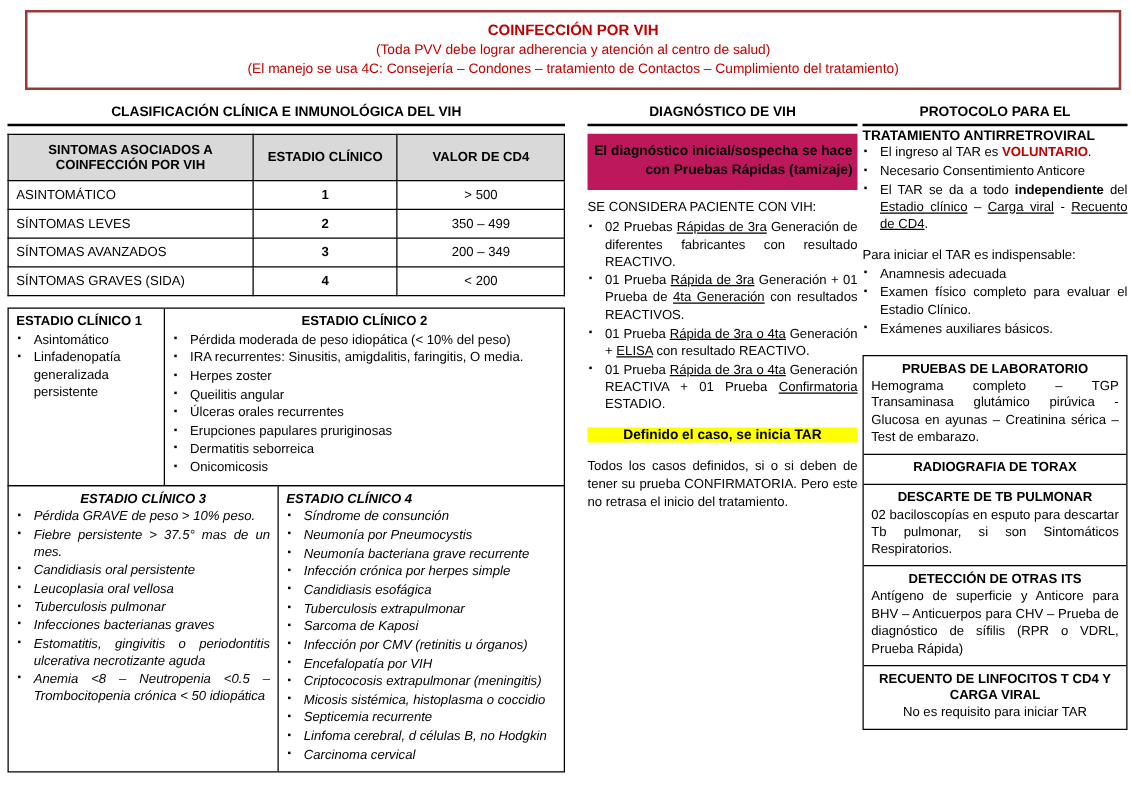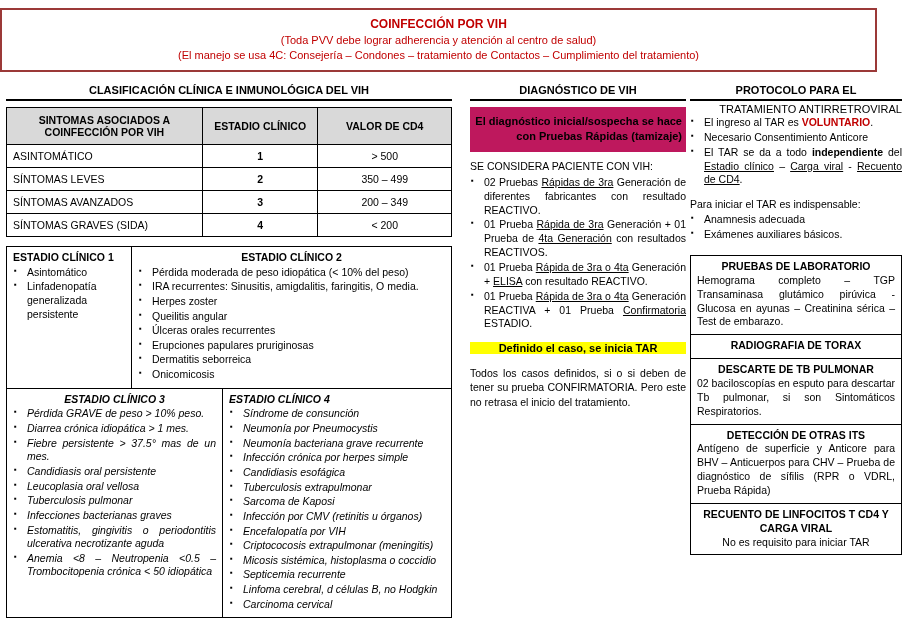--- a/index.html
+++ b/index.html
@@ -1,34 +1,34 @@
 <!DOCTYPE html>
 <html><head>
 <meta charset="utf-8">
 <style>
   html,body{margin:0;padding:0;background:#ffffff;}
   .page{position:relative;width:905px;height:640px;background:#ffffff;
         font-family:"Liberation Sans","DejaVu Sans",sans-serif;color:#000;overflow:hidden;}
 
   
-  .banner{position:absolute;left:0;top:8px;width:873px;height:60px;
+  .banner{position:absolute;left:20px;top:8px;width:873px;height:60px;
           border:2px solid #9b3938;display:flex;flex-direction:column;
           justify-content:center;align-items:center;text-align:center;color:#c00000;}
   .banner .t{font-weight:bold;font-size:12px;margin-bottom:2px;}
   .banner .s{font-size:11px;line-height:1.35;}
 
   
   .col{position:absolute;top:84px;}
   .col-left{left:6px;width:446px;}
   .col-mid{left:470px;width:216px;}
   .col-right{left:690px;width:212px;}
 
   .col-title{font-weight:bold;font-size:11px;text-align:center;
              padding-bottom:3px;border-bottom:2px solid #000;}
-  .col-title2{font-weight:normal;font-size:11px;text-align:right;padding-top:2px;}
+  .col-title2{font-weight:bold;font-size:11px;text-align:left;padding-top:2px;}
 
   
   table.clin{width:100%;border-collapse:collapse;margin-top:6px;font-size:10.5px;}
   table.clin th,table.clin td{border:1px solid #000;padding:3px 6px;}
   table.clin th{background:#d9d9d9;font-weight:bold;text-align:center;height:30px;font-size:10.5px;}
   table.clin td{height:16px;}
   table.clin .c{text-align:center;}
   table.clin .b{font-weight:bold;}
   .w1{width:44%;} .w2{width:26%;} .w3{width:30%;}
 
@@ -139,21 +139,20 @@
           <li>Onicomicosis</li>
         </ul>
       </div>
     </div>
 
     <div class="ebox second">
       <div class="ecell e3">
         <div class="etitle tcenter">ESTADIO CLÍNICO 3</div>
         <ul class="sq just">
           <li>Pérdida GRAVE de peso &gt; 10% peso.</li>
-          <li>Diarrea crónica idiopática &gt;  1 mes.</li>
           <li>Fiebre persistente &gt; 37.5° mas de un mes.</li>
           <li>Candidiasis oral persistente</li>
           <li>Leucoplasia oral vellosa</li>
           <li>Tuberculosis pulmonar</li>
           <li>Infecciones bacterianas graves</li>
           <li>Estomatitis, gingivitis o periodontitis ulcerativa necrotizante aguda</li>
           <li>Anemia &lt;8 – Neutropenia &lt;0.5 – Trombocitopenia crónica &lt; 50 idiopática</li>
         </ul>
       </div>
       <div class="ecell e4">
@@ -198,20 +197,21 @@
 
     <ul class="sq just rb">
       <li><span>El ingreso al TAR es </span><span class="seg-r">VOLUNTARIO</span><span>.</span></li>
       <li><span>Necesario Consentimiento Anticore</span></li>
       <li><span>El TAR se da a todo </span><span class="seg-b">independiente</span><span> del </span><span class="seg-u">Estadio clínico</span><span> – </span><span class="seg-u">Carga viral</span><span> - </span><span class="seg-u">Recuento de CD4</span><span>.</span></li>
     </ul>
 
     <div class="para">Para iniciar el TAR es indispensable:</div>
     <ul class="sq just rb" style="margin-top:0">
       <li>Anamnesis adecuada</li>
+      <li>Examen físico completo para evaluar el Estadio Clínico.</li>
       <li>Exámenes auxiliares básicos.</li>
     </ul>
 
     <div class="stack">
       <div class="srow">
         <div class="stitle">PRUEBAS DE LABORATORIO</div>
         <div class="stext">Hemograma completo – TGP Transaminasa glutámico pirúvica - Glucosa en ayunas – Creatinina sérica – Test de embarazo.</div>
       </div>
       <div class="srow">
         <div class="stitle">RADIOGRAFIA DE TORAX</div>

